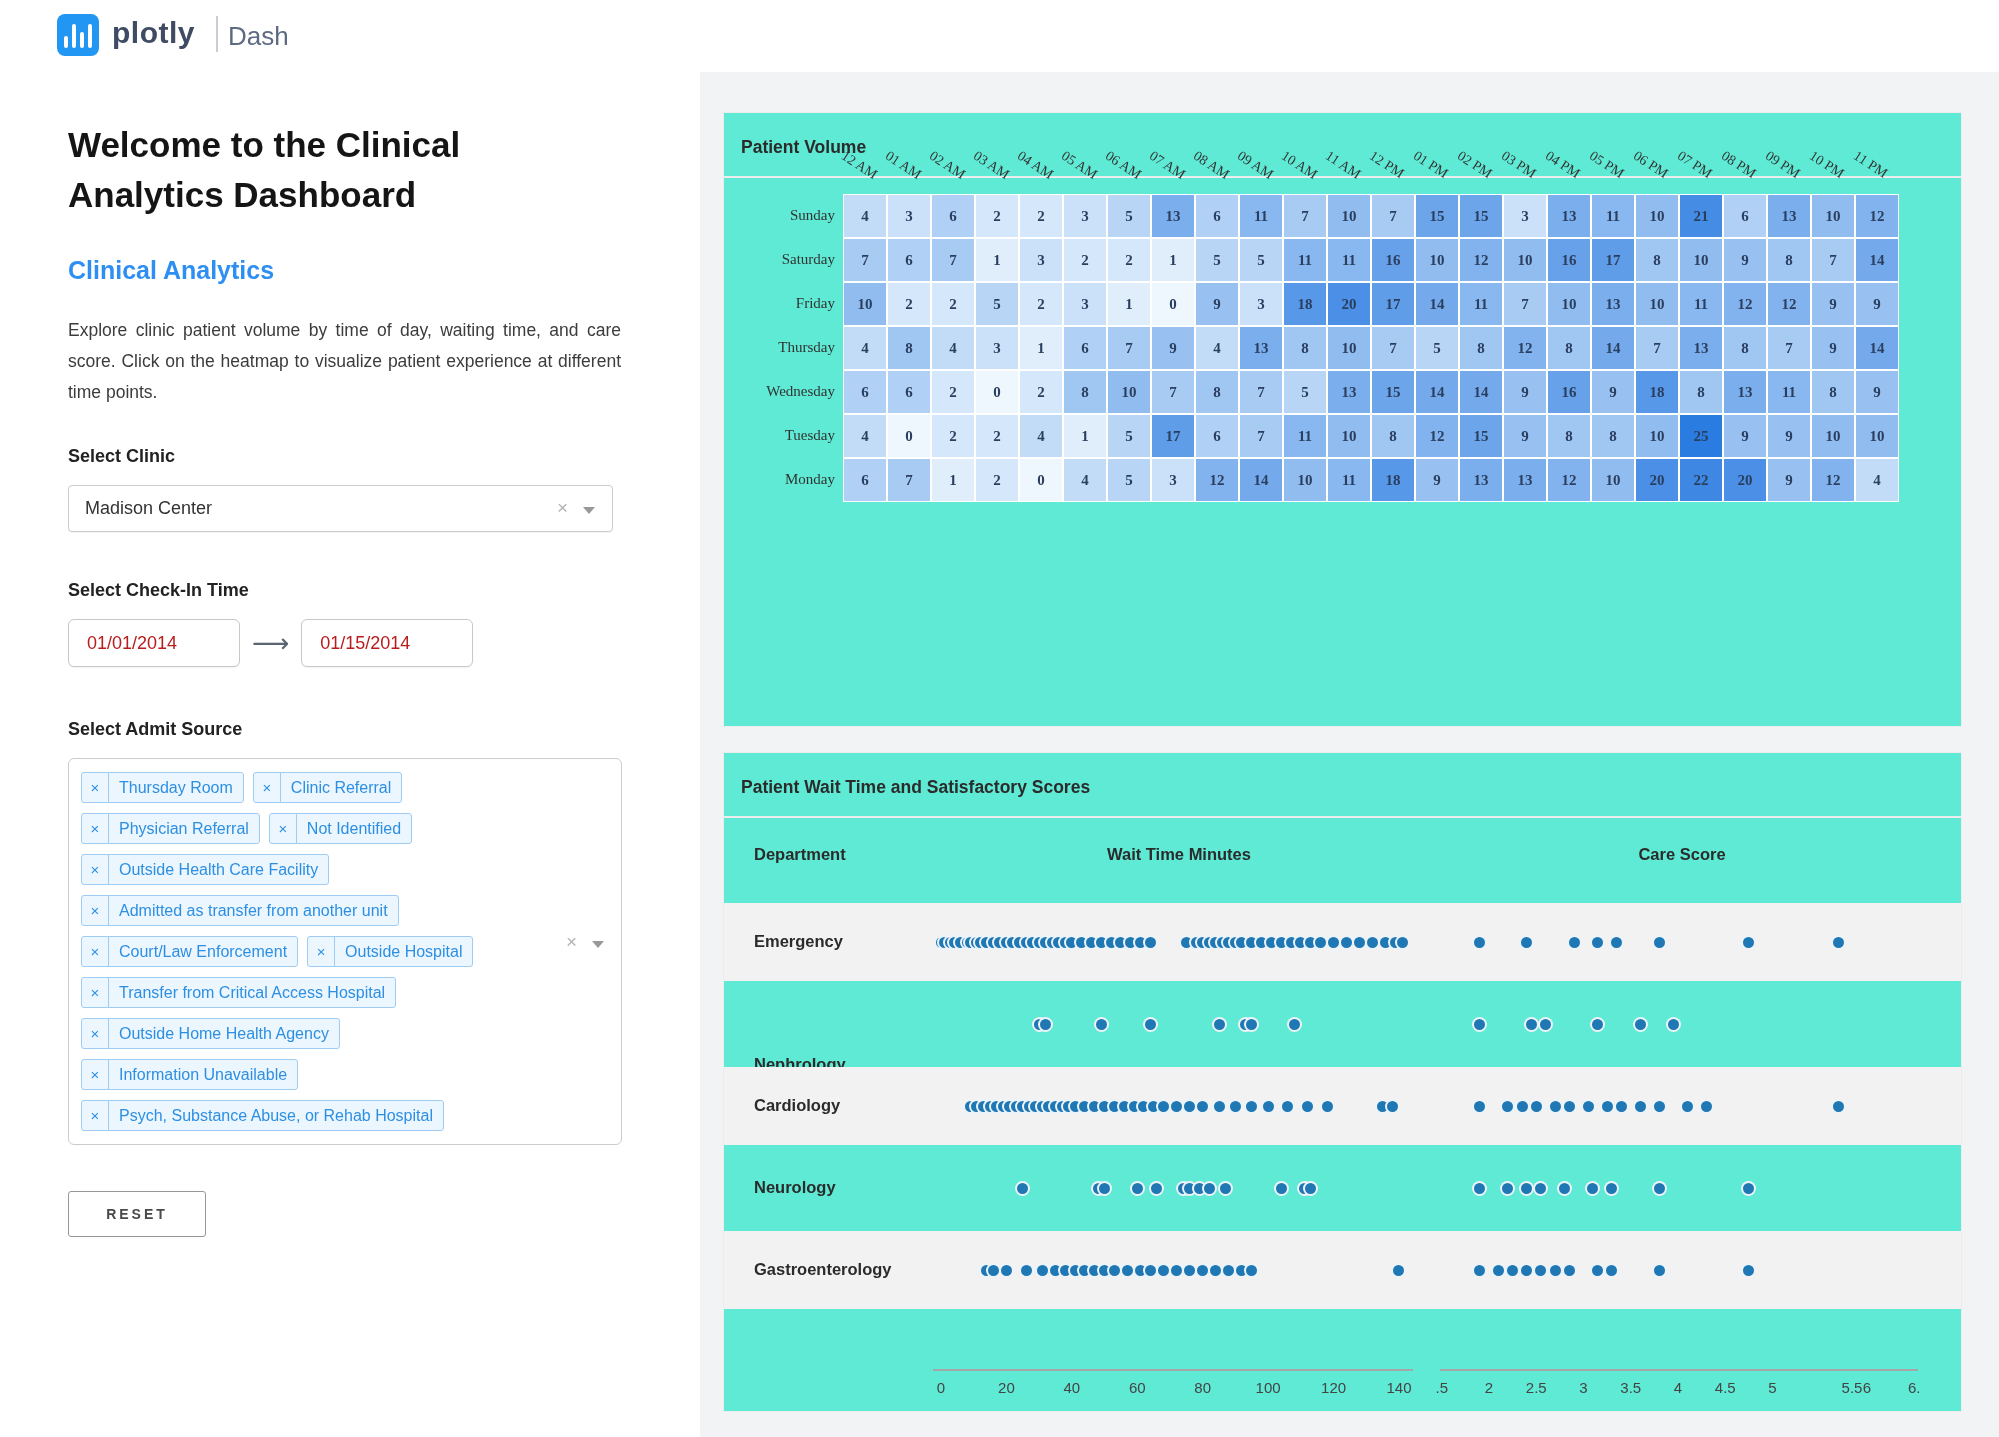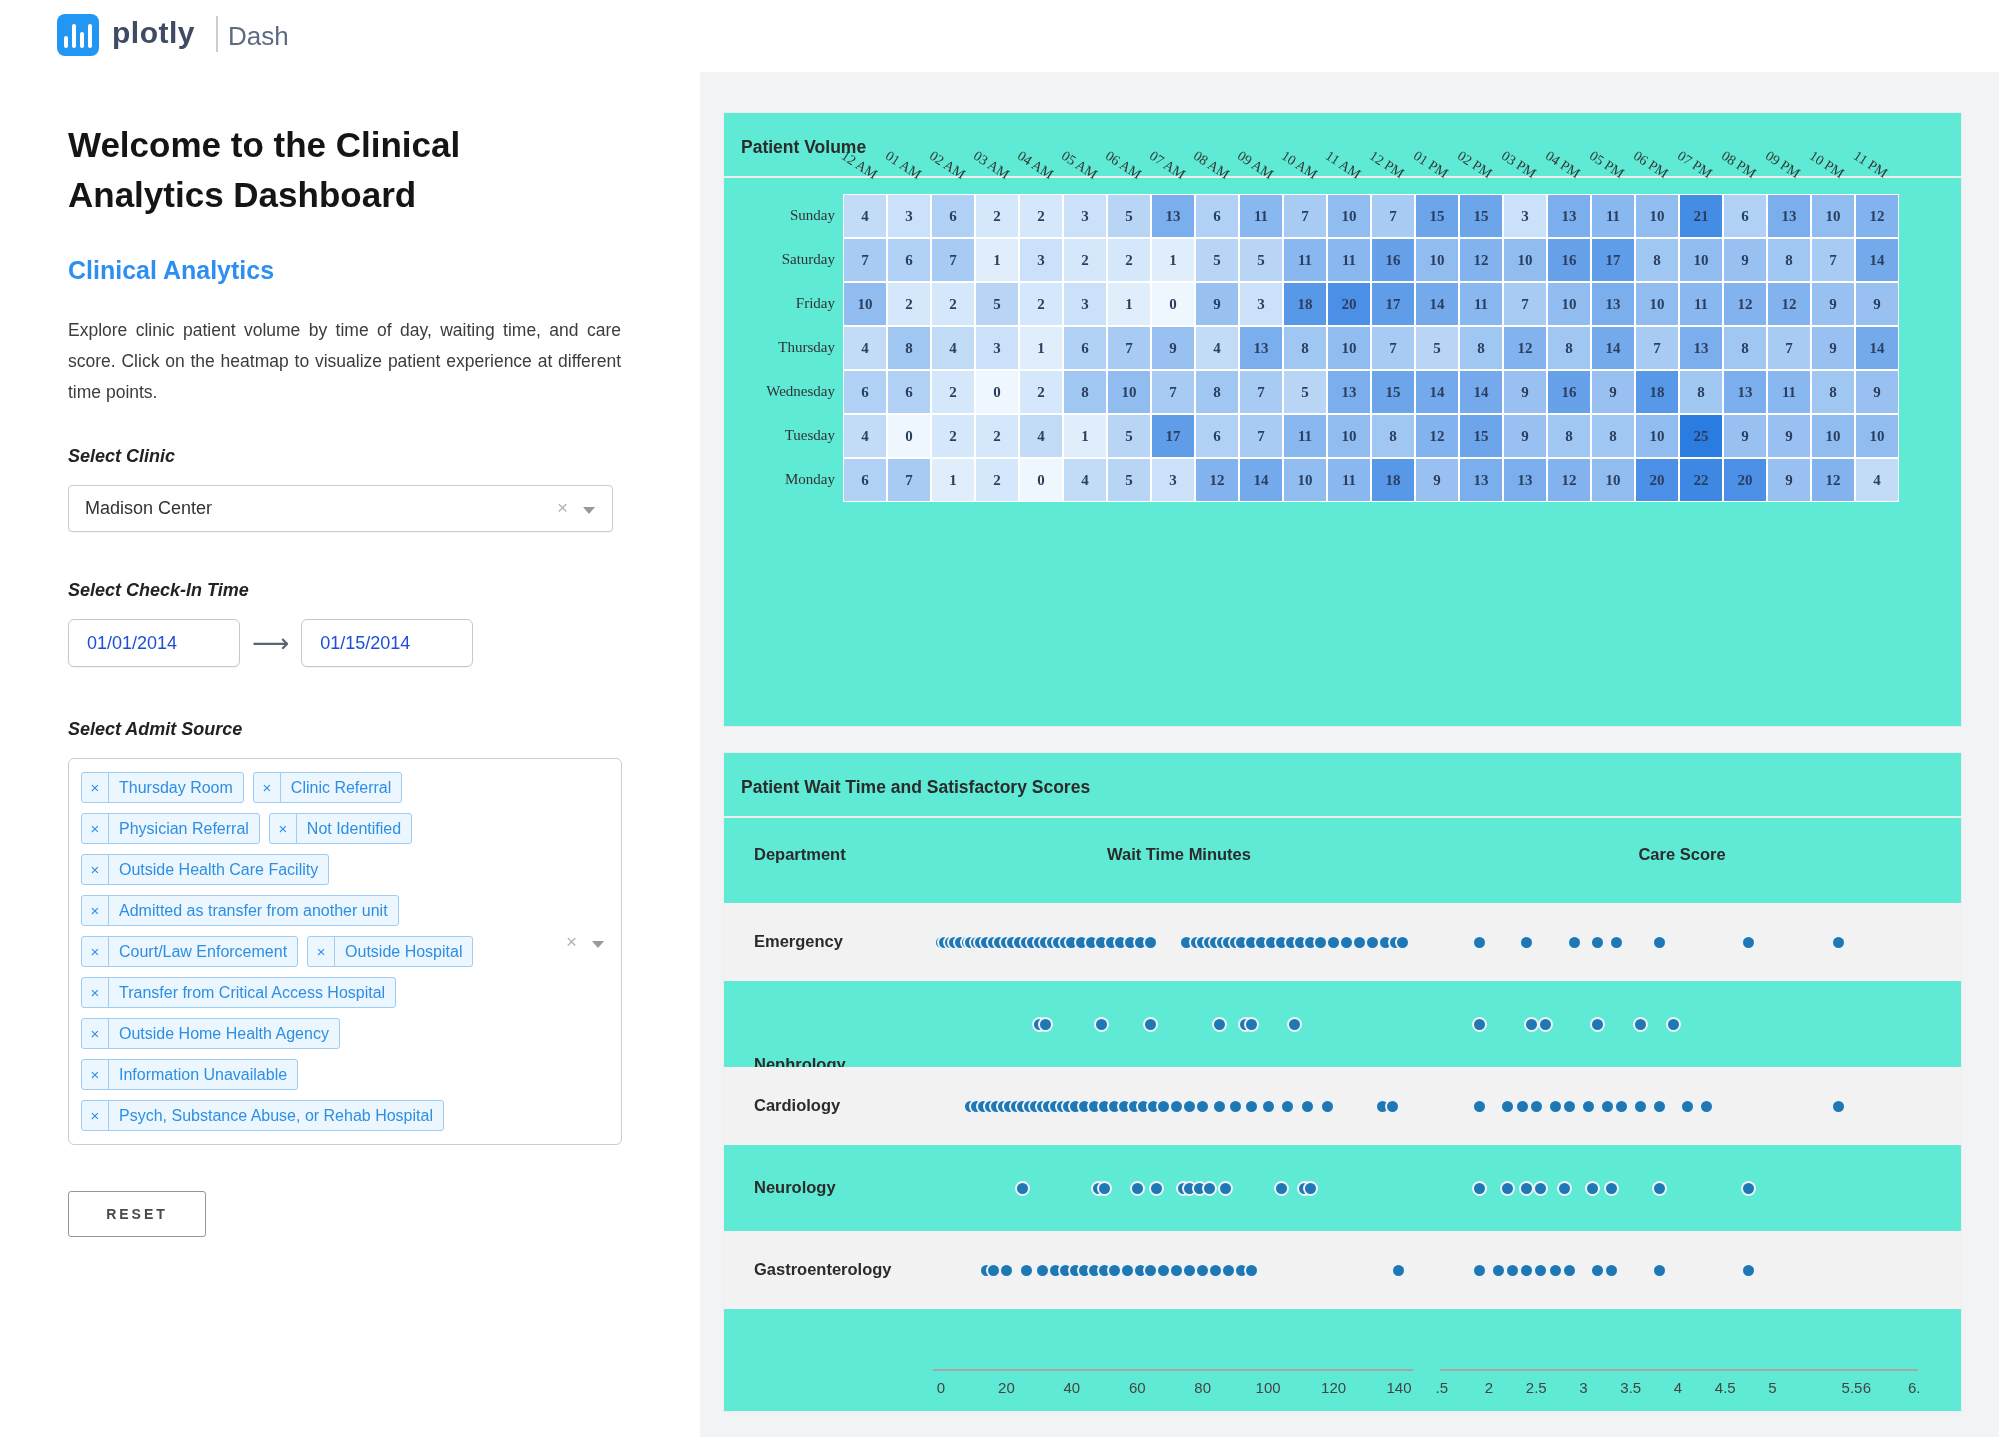--- a/index.html
+++ b/index.html
@@ -13,32 +13,32 @@
   #logo-box i { display:block; width:5px; background:#fff; border-radius:2px; }
   #brand { position:absolute; left:112px; top:16px; font-size:30px; font-weight:bold; color:#3e4b63; letter-spacing:.5px; }
   #brand-sep { position:absolute; left:216px; top:16px; width:2px; height:36px; background:#c9cdd4; }
   #brand-sub { position:absolute; left:228px; top:21px; font-size:26px; color:#5d6b82; }
 
   
   #left-panel { position:absolute; left:0; top:72px; width:700px; height:1365px; background:#ffffff; padding:48px 0 0 68px; }
   #app-title { font-size:25px; font-weight:bold; color:#2e8ff2; margin-bottom:30px; }
   #welcome { font-size:35px; font-weight:bold; color:#151515; line-height:50px; width:480px; margin-bottom:36px; }
   #descr { font-size:17.5px; color:#3c3c3c; line-height:31px; width:553px; text-align:justify; margin-bottom:38px; }
-  .field-label { font-size:18px; font-weight:bold; color:#222; margin-bottom:18px;font-style:italic; }
+  .field-label { font-size:18px; font-weight:bold; color:#222; margin-bottom:18px; }
 
   #clinic-select { position:relative; width:545px; height:47px; border:1px solid #cccccc; border-radius:4px;
                    background:#fff; margin-bottom:48px; box-shadow:0 1px 0 rgba(0,0,0,.04); }
   #clinic-value { position:absolute; left:16px; top:12px; font-size:18px; color:#333; }
   .clear-x { position:absolute; right:44px; top:11px; font-size:19px; color:#b3b3b3; cursor:pointer; }
   .caret { position:absolute; right:17px; top:21px; width:0; height:0; border-left:6px solid transparent;
            border-right:6px solid transparent; border-top:7px solid #999; }
 
   #date-row { display:flex; align-items:center; gap:12px; margin-bottom:52px; }
   .date-input { width:172px; height:48px; border:1px solid #c8c8c8; border-radius:6px; background:#fff;
-                font-size:18px; color:#1d4ed8; padding-left:18px; font-family:inherit; box-shadow:0 1px 1px rgba(0,0,0,.05); }
+                font-size:18px; color:#b91c1c; padding-left:18px; font-family:inherit; box-shadow:0 1px 1px rgba(0,0,0,.05); }
   #date-arrow { font-size:26px; color:#596573; }
 
   #admit-select { position:relative; width:554px; min-height:358px; border:1px solid #cccccc; border-radius:6px;
                   background:#fff; padding:13px 84px 13px 12px; margin-bottom:46px; }
   #chips { display:flex; flex-wrap:wrap; gap:10px 9px; width:470px; }
   .chip { display:flex; align-items:stretch; height:31px; border:1px solid #9fccf3; border-radius:3px;
           background:#ecf6ff; overflow:hidden; }
   .chip-x { width:27px; display:flex; align-items:center; justify-content:center; font-size:15px;
             color:#2d8fe2; border-right:1px solid #9fccf3; cursor:pointer; }
   .chip-label { display:flex; align-items:center; padding:0 10px; font-size:16px; color:#2d8fe2; white-space:nowrap; }

